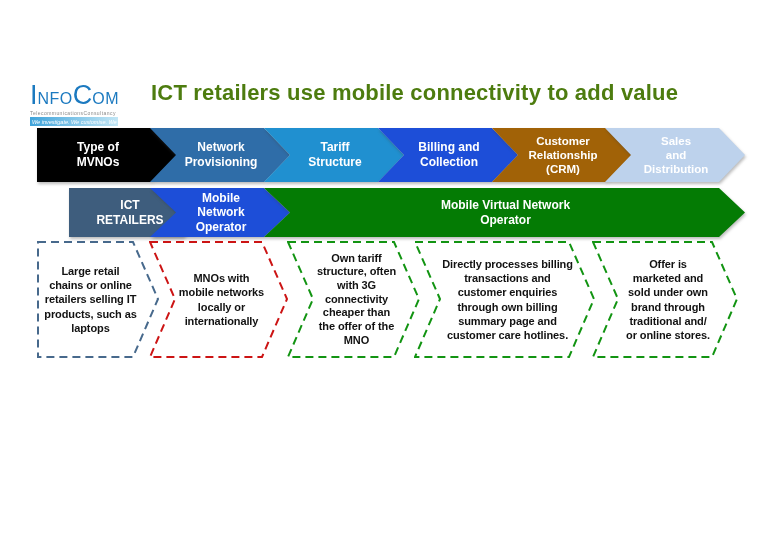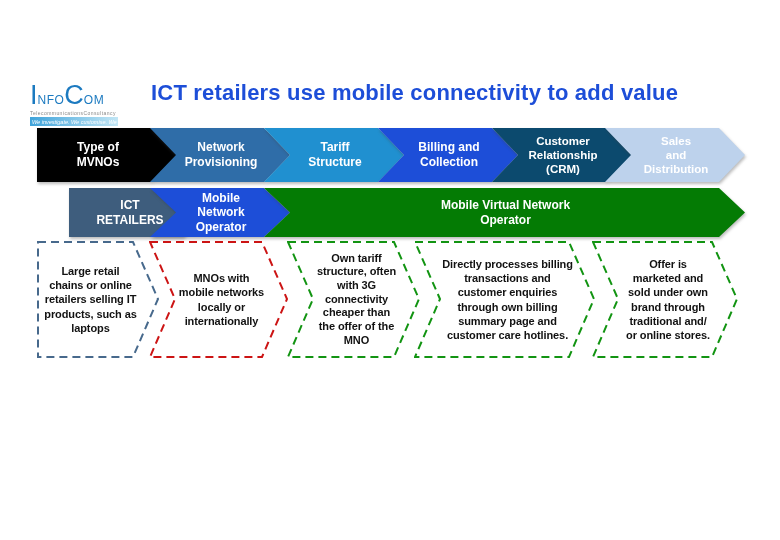--- a/index.html
+++ b/index.html
@@ -3,28 +3,28 @@
 <meta charset="utf-8">
 <style>
   html,body{margin:0;padding:0;background:#fff;}
   .canvas{position:relative;width:780px;height:540px;background:#ffffff;overflow:hidden;
           font-family:"Liberation Sans",sans-serif;}
 
   
   .logo{position:absolute;left:30px;top:82px;width:100px;}
   .logo-main{color:#1C7AC0;line-height:1;white-space:nowrap;}
   .logo-main .lg{font-size:27px;font-weight:500;}
-  .logo-main .sm{font-size:12px;font-weight:500;letter-spacing:.5px;}
+  .logo-main .sm{font-size:16px;font-weight:500;letter-spacing:.5px;}
   .logo-sub{font-size:5px;color:#8a8a8a;letter-spacing:.45px;margin-top:1px;white-space:nowrap;}
   .logo-tag{margin-top:1px;width:84px;background:linear-gradient(90deg,#3FA3DA,#C2E6F5);
             color:#fff;font-style:italic;font-size:5.5px;padding:1.5px 2px;white-space:nowrap;}
 
   
   .title{position:absolute;left:151px;top:80px;margin:0;font-size:22px;font-weight:bold;
-         color:#1d4ed8;letter-spacing:.2px;white-space:nowrap;}
+         color:#4d7c0f;letter-spacing:.2px;white-space:nowrap;}
 
   
   .chev-wrap{position:absolute;filter:drop-shadow(1px 2px 1.5px rgba(60,60,60,.35));}
   .chev{width:100%;height:100%;display:flex;align-items:center;justify-content:center;
         text-align:center;color:#fff;font-weight:bold;font-size:12px;line-height:1.22;
         white-space:pre-line;}
   .chev-first{clip-path:polygon(0 0,calc(100% - 26px) 0,100% 50%,calc(100% - 26px) 100%,0 100%);
               padding-right:18px;box-sizing:border-box;}
   .chev-mid{clip-path:polygon(0 0,calc(100% - 26px) 0,100% 50%,calc(100% - 26px) 100%,0 100%,26px 50%);
             padding-left:20px;padding-right:18px;box-sizing:border-box;}
@@ -61,21 +61,21 @@
     </div>
     <div class="chev-wrap" style="left:264px;top:128px;width:140px;height:54px;">
       <div class="chev chev-mid" style="background: rgb(32, 144, 208);">Tariff
 Structure</div>
     </div>
     <div class="chev-wrap" style="left:378px;top:128px;width:140px;height:54px;">
       <div class="chev chev-mid" style="background: #1d4ed8;">Billing and
 Collection</div>
     </div>
     <div class="chev-wrap" style="left:492px;top:128px;width:140px;height:54px;">
-      <div class="chev chev-mid" style="font-size: 11.5px; background: #0c4a6e;">Customer
+      <div class="chev chev-mid" style="font-size: 11.5px; background: #a16207;">Customer
 Relationship
 (CRM)</div>
     </div>
     <div class="chev-wrap" style="left:605px;top:128px;width:140px;height:54px;">
       <div class="chev chev-mid" style="font-size: 11.5px; background: rgb(189, 210, 236);">Sales
 and
 Distribution</div>
     </div>
   </div>
 

